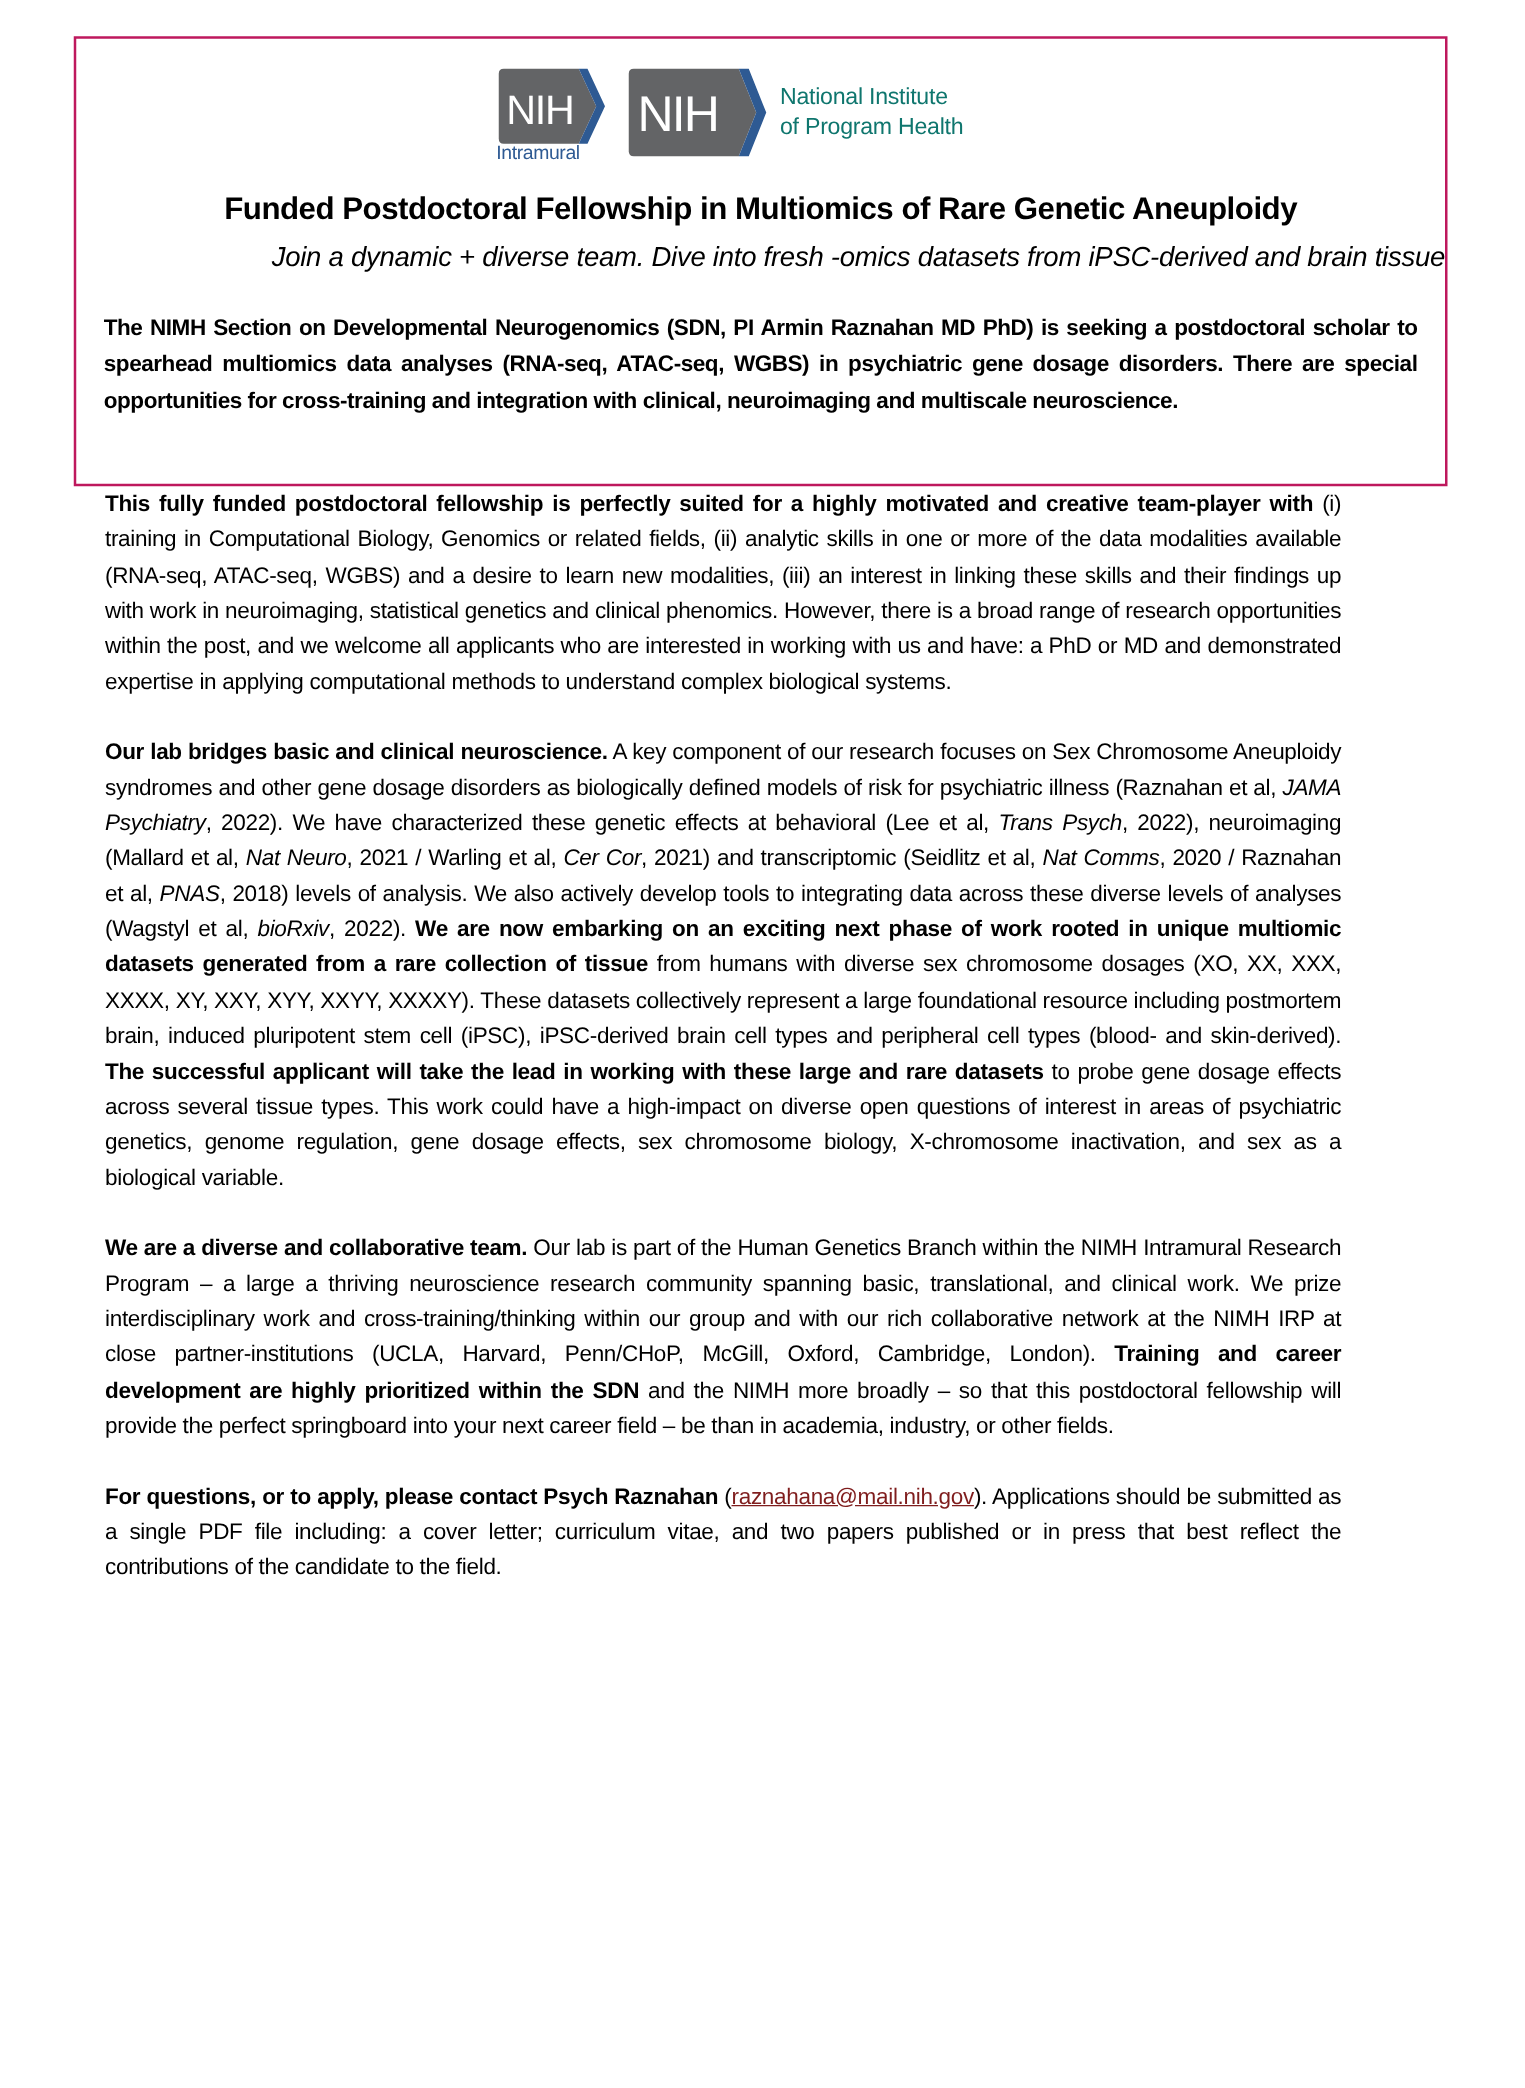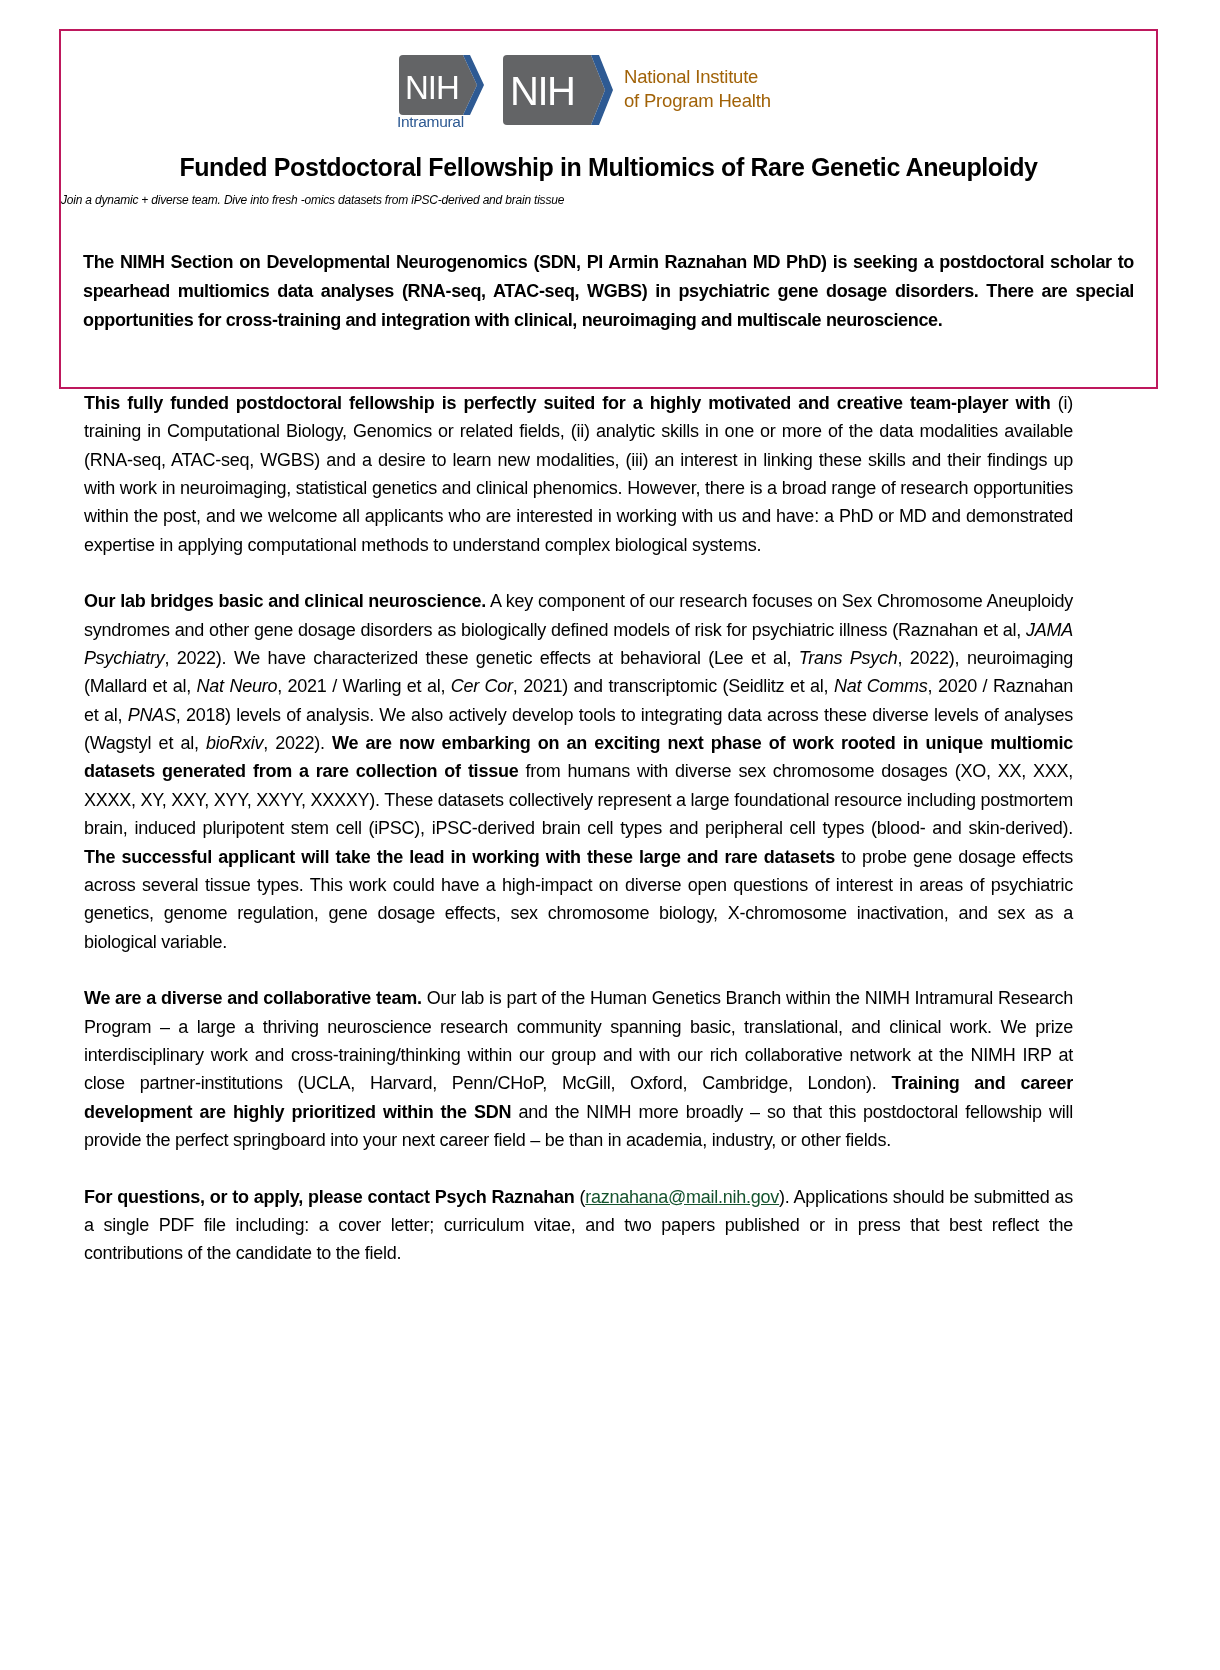--- a/index.html
+++ b/index.html
@@ -4,41 +4,41 @@
 <style>
   html, body { margin: 0; padding: 0; background: #ffffff; }
   body { width: 1220px; height: 1670px; position: relative; overflow: hidden; color: #000; font-family: "Liberation Sans", sans-serif; }
   .box {
     position: absolute; left: 59px; top: 29px; width: 1095px; height: 356px;
     border: 2px solid #be185d; box-sizing: content-box;
   }
   .logos { position: absolute; left: 336px; top: 22px; height: 76px; width: 400px; }
   .logo-intramural { position: absolute; left: 0; top: 0; width: 90px; height: 76px; }
   .logo-nih { position: absolute; left: 104px; top: 0; width: 116px; height: 76px; }
-  .logo-text { position: absolute; left: 227px; top: 12px; font-size: 18.5px; line-height: 24px; color: #a16207; letter-spacing: -0.2px; }
+  .logo-text { position: absolute; left: 227px; top: 12px; font-size: 18.5px; line-height: 24px; color: #0f766e; letter-spacing: -0.2px; }
   .title {
     position: absolute; left: 0; right: 0; top: 122px; text-align: center;
     font-weight: bold; font-size: 25px; letter-spacing: -0.4px; white-space: nowrap;
   }
   .subtitle {
-    position: absolute; left: 0; right: 0; top: 162px; text-align: left;
-    font-style: italic; font-size: 12px; letter-spacing: -0.2px; white-space: nowrap;
+    position: absolute; left: 0; right: 0; top: 162px; text-align: right;
+    font-style: italic; font-size: 22px; letter-spacing: -0.2px; white-space: nowrap;
   }
   .box-para {
     position: absolute; left: 22px; right: 22px; top: 217px;
     font-weight: bold; font-size: 18px; line-height: 29px; text-align: justify; letter-spacing: -0.35px;
   }
   .body {
     position: absolute; left: 84px; top: 389px; width: 989px;
     font-size: 18px; line-height: 28.35px; text-align: justify; letter-spacing: -0.25px;
   }
   .body p { margin: 0 0 28.35px 0; }
   .body b { font-weight: bold; }
   .body i { font-style: italic; }
-  a.email { color: #14532d; text-decoration: underline; }
+  a.email { color: #7f1d1d; text-decoration: underline; }
 </style>
 </head>
 <body>
 
 <div class="box">
   <div class="logos">
     <svg class="logo-intramural" viewBox="0 0 90 76">
       <path d="M6 2 H66 L80 32 L66 62 H6 Q2 62 2 58 V6 Q2 2 6 2 Z" fill="#636466"></path>
       <path d="M66 2 H73 L87 32 L73 62 H66 L80 32 Z" fill="#2e5a93"></path>
       <text x="8" y="46" font-family="Liberation Sans, sans-serif" font-size="33" fill="#ffffff" letter-spacing="-1">NIH</text>

